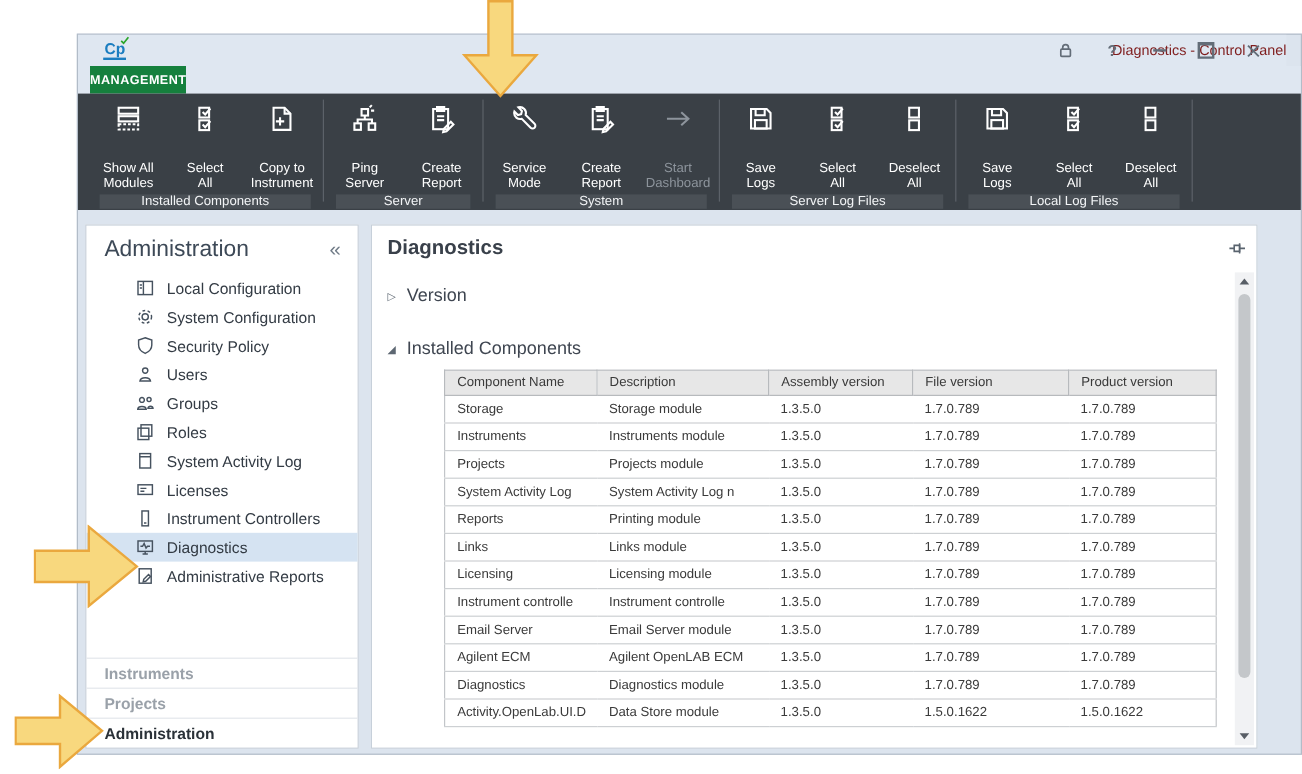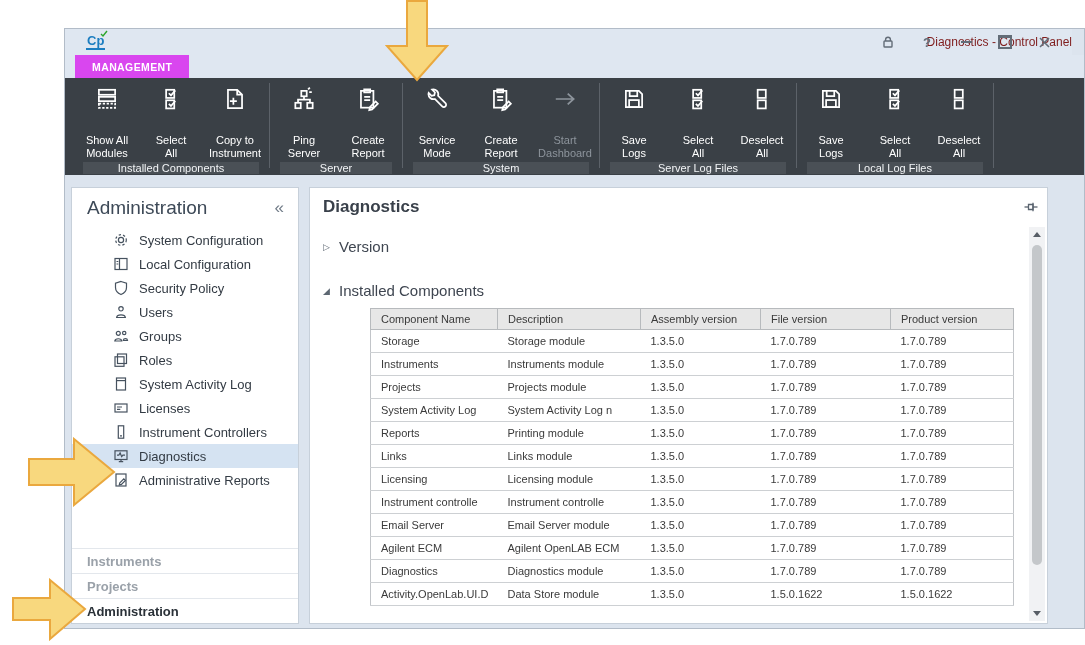--- a/index.html
+++ b/index.html
@@ -18,21 +18,21 @@
   .wtitle{position:absolute;left:0;right:0;text-align:right;font-size:12px;color:#7f1d1d;}
   .wcontrols{margin-left:auto;display:flex;align-items:center;gap:23px;padding-right:20px;z-index:2;}
   .wbtn{width:16px;height:16px;display:flex;align-items:center;justify-content:center;
         color:#636d78;cursor:pointer;}
   .help-glyph{font-size:13px;font-weight:bold;color:#636d78;}
   .min-bar{width:11px;height:2px;background:#636d78;}
   .max-box{width:10px;height:9px;border:2px solid #636d78;border-top-width:3px;}
 
   
   .tabstrip{position:absolute;left:0;top:26px;right:0;height:23px;background:#dfe7f1;}
-  .ribbontab{position:absolute;left:10px;top:0;height:23px;padding:0 17px;background:#d946ef;
+  .ribbontab{position:absolute;left:10px;top:0;height:23px;padding:0 0;background:#15803d;
              color:#fff;font-size:10.5px;font-weight:bold;letter-spacing:.4px;
              display:flex;align-items:center;cursor:pointer;}
 
   
   .ribbon{position:absolute;left:0;top:49px;right:0;height:97px;background:#3a4046;
           display:flex;align-items:stretch;padding-left:10px;box-sizing:border-box;}
   .rgroup{display:flex;flex-direction:column;padding-top:4px;}
   .rbtns{display:flex;flex:1;}
   .rbtn{min-width:54px;padding:2px 5px 0 5px;display:flex;flex-direction:column;align-items:center;
         color:#fff;cursor:pointer;}
@@ -321,34 +321,34 @@
 
   <div class="panel sidebar">
     <div class="shead">
       <span class="htext">Administration</span>
       <span class="collapse">«</span>
     </div>
     <div class="sitems">
       <div class="sitem">
           <span class="sicon">
             <svg width="16" height="16" viewBox="0 0 16 16" stroke="currentColor" fill="none" stroke-width="1.2">
+              <rect x="2" y="2.5" width="12" height="11"></rect>
+              <path d="M6.5 2.5v11M3.5 5.5h1.8M3.5 8h1.8"></path>
+            </svg>
+          </span>
+          <span>Local Configuration</span>
+        </div>
+      <div class="sitem">
+          <span class="sicon">
+            <svg width="16" height="16" viewBox="0 0 16 16" stroke="currentColor" fill="none" stroke-width="1.2">
               <circle cx="8" cy="8" r="2.6"></circle>
               <circle cx="8" cy="8" r="5.3" stroke-dasharray="2.3 2.1"></circle>
             </svg>
           </span>
           <span>System Configuration</span>
-        </div>
-      <div class="sitem">
-          <span class="sicon">
-            <svg width="16" height="16" viewBox="0 0 16 16" stroke="currentColor" fill="none" stroke-width="1.2">
-              <rect x="2" y="2.5" width="12" height="11"></rect>
-              <path d="M6.5 2.5v11M3.5 5.5h1.8M3.5 8h1.8"></path>
-            </svg>
-          </span>
-          <span>Local Configuration</span>
         </div>
       <div class="sitem">
           <span class="sicon">
             <svg width="16" height="16" viewBox="0 0 16 16" stroke="currentColor" fill="none" stroke-width="1.2">
               <path d="M8 1.5l5.5 1.8v4.2c0 3.4-2.4 5.7-5.5 7-3.1-1.3-5.5-3.6-5.5-7V3.3z"></path>
             </svg>
           </span>
           <span>Security Policy</span>
         </div>
       <div class="sitem">

